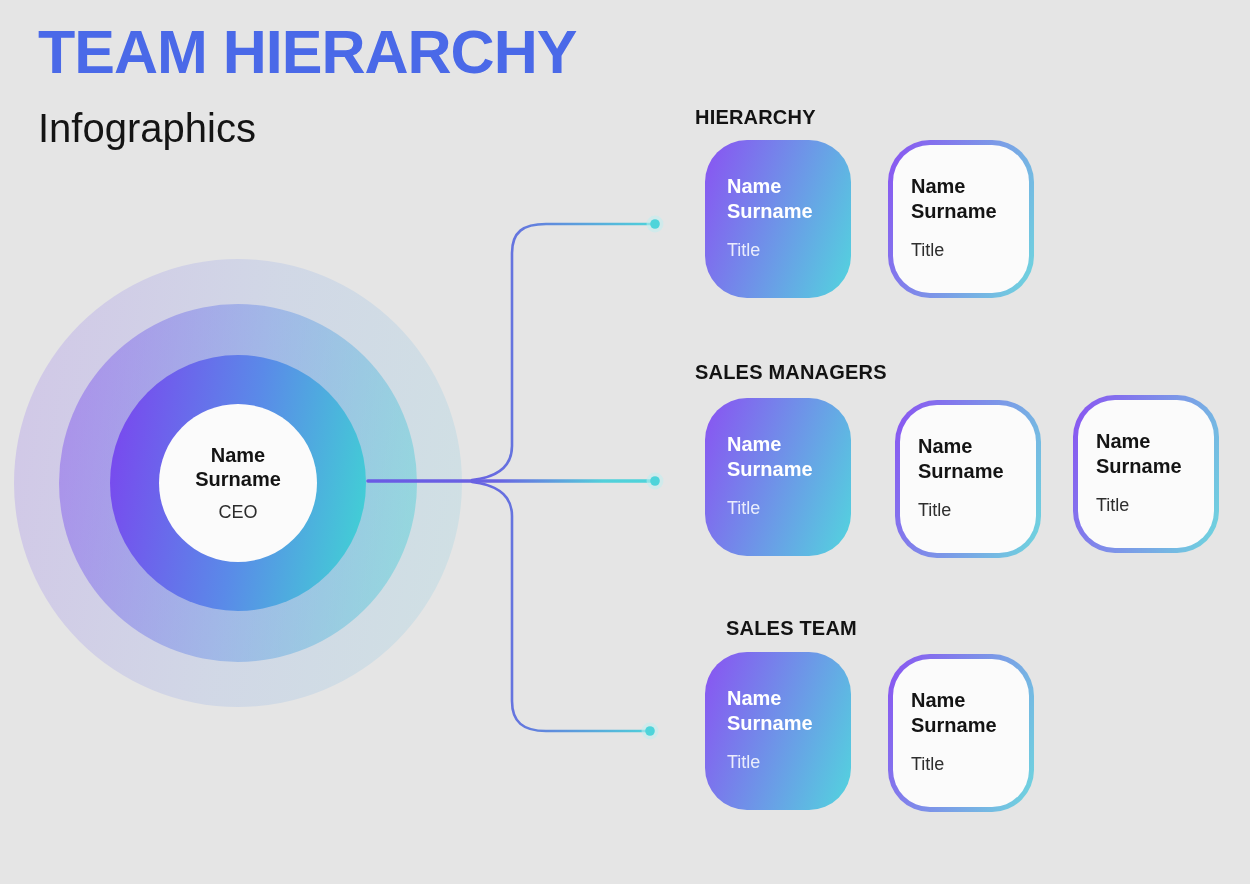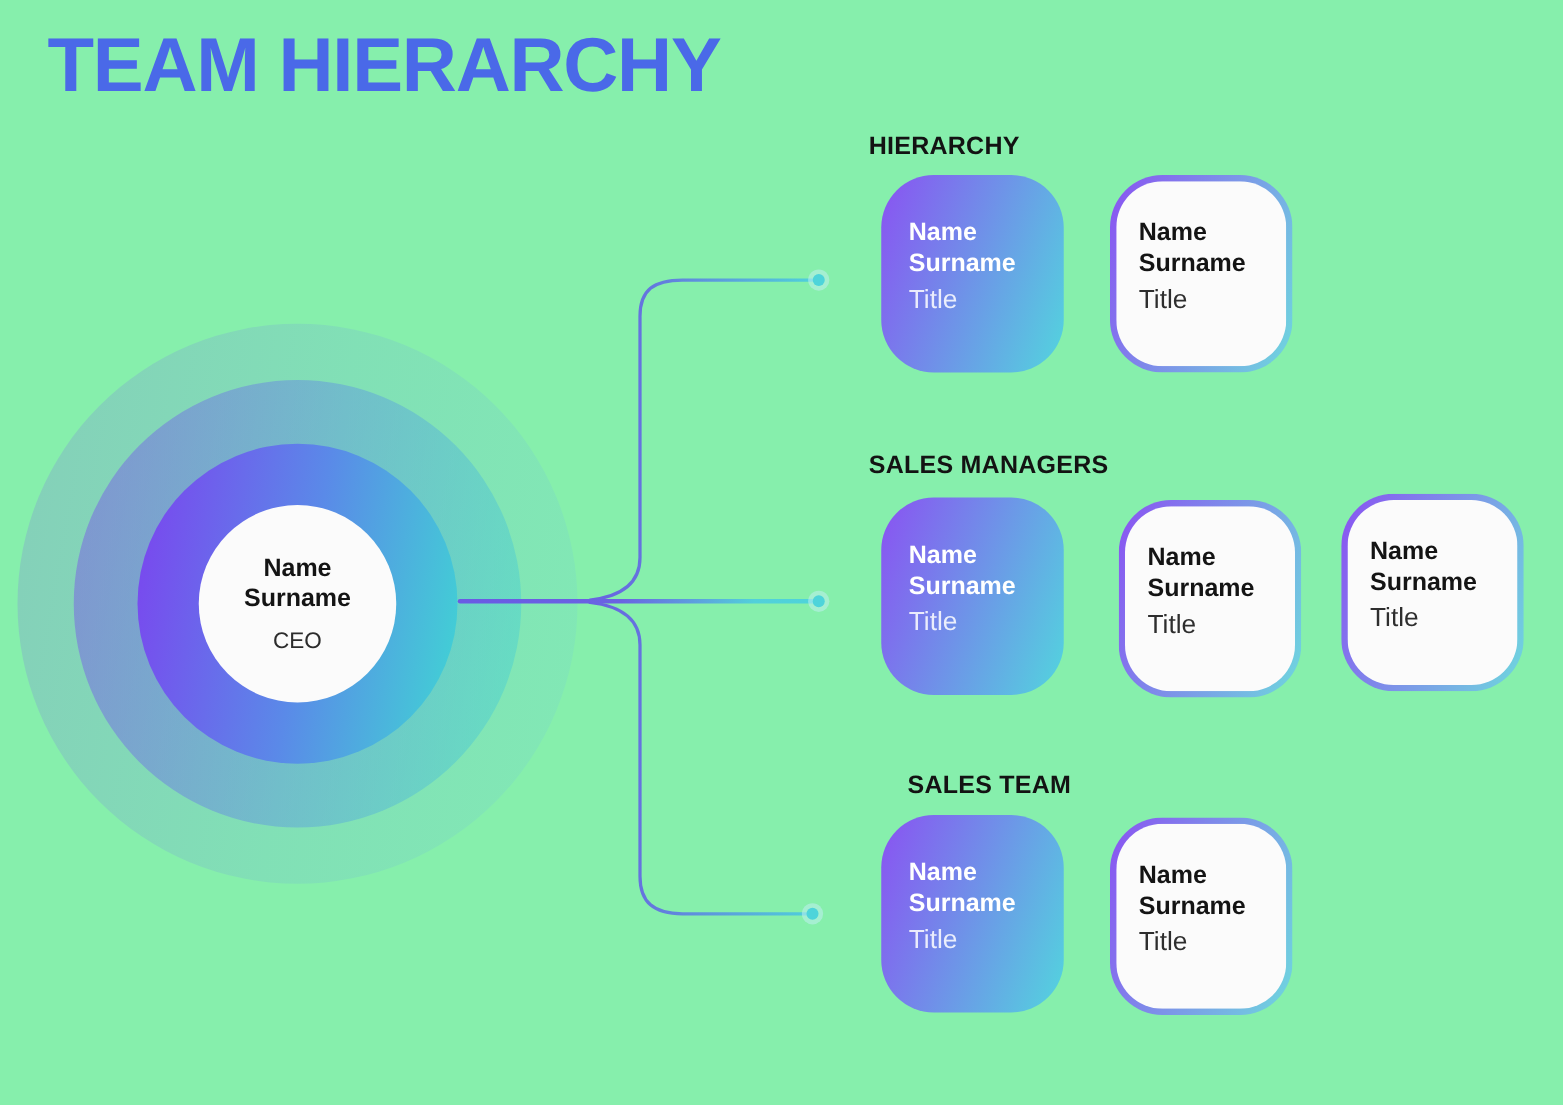--- a/index.html
+++ b/index.html
@@ -5,21 +5,21 @@
   html, body { margin: 0; padding: 0; }
   body {
     background: #f9f9f9;
     font-family: "Liberation Sans", sans-serif;
     -webkit-font-smoothing: antialiased;
   }
   .canvas {
     position: relative;
     width: 1250px;
     height: 884px;
-    background: #86efac;
+    background: #e5e5e5;
     overflow: hidden;
   }
 
   
   .page-title {
     position: absolute;
     left: 38px;
     top: 22px;
     font-size: 61px;
     font-weight: 800;
@@ -127,42 +127,43 @@
   }
   .card .member-name {
     font-size: 20px;
     font-weight: 700;
     line-height: 1.25;
     width: 104px;
   }
   .card.filled .member-name { color: #ffffff; }
   .card.outline .member-name { color: #141414; }
   .card .member-title {
-    margin-top: 4px;
-    font-size: 21px;
+    margin-top: 16px;
+    font-size: 18px;
     font-weight: 400;
   }
   .card.filled .member-title { color: rgba(255, 255, 255, 0.85); }
   .card.outline .member-title { color: #2e2e2e; }
 
   
   .c-mgmt-0 { left: 705px;  top: 140px; }
   .c-mgmt-1 { left: 888px;  top: 140px; }
   .c-tm-0   { left: 705px;  top: 398px; }
   .c-tm-1   { left: 895px;  top: 400px; }
   .c-tm-2   { left: 1073px; top: 395px; }
   .c-sales-0{ left: 705px;  top: 652px; }
   .c-sales-1{ left: 888px;  top: 654px; }
 </style>
 </head>
 <body>
 
 <div class="canvas">
 
   <div class="page-title">TEAM HIERARCHY</div>
+  <div class="page-subtitle">Infographics</div>
 
   <div class="ring ring-outer"></div>
   <div class="ring ring-mid"></div>
   <div class="ring ring-inner"></div>
   <div class="hub-center">
     <div class="hub-name">Name Surname</div>
     <div class="hub-role">CEO</div>
   </div>
 
   <svg class="connector" viewBox="360 200 310 550" xmlns="http://www.w3.org/2000/svg">

